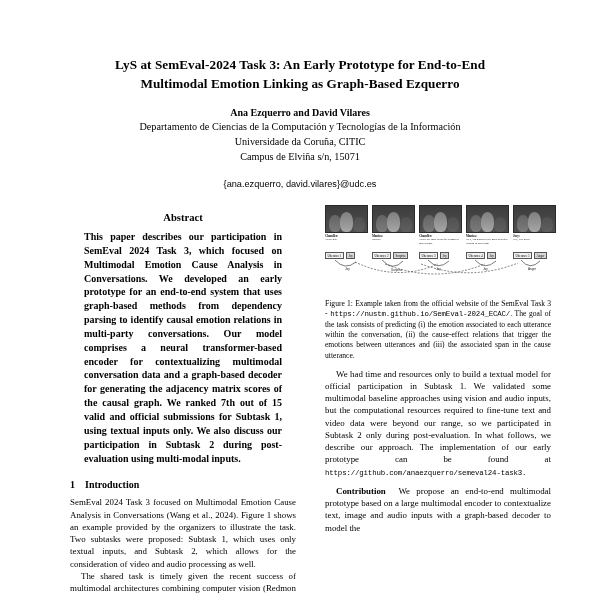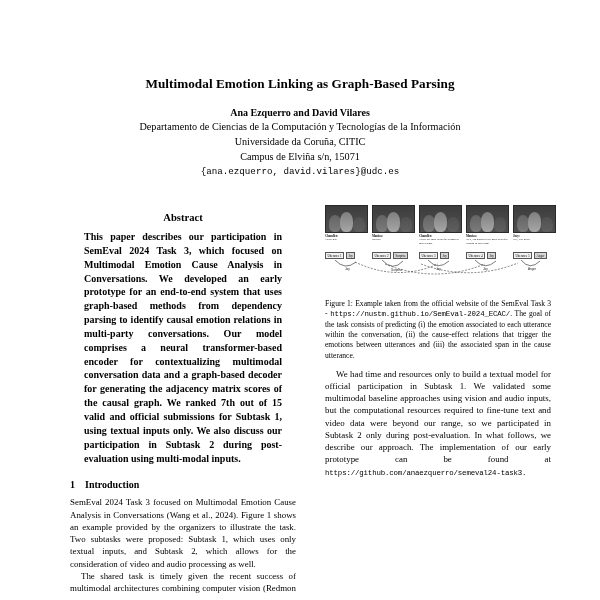--- a/index.html
+++ b/index.html
@@ -39,24 +39,24 @@
     margin-top: 13px;
     font-size: 10px;
     font-weight: bold;
     line-height: 1.35;
   }
   .affil-line {
     font-size: 10.2px;
     line-height: 1.45;
   }
   .email-line {
-    font-family: Liberation Mono, monospace;
+    font-family: Liberation Sans, sans-serif;
     font-size: 9.2px;
     line-height: 1.6;
-    margin-top: 1px;
+    margin-top: 13px;
   }
 
   
   .columns {
     position: absolute;
     top: 205px;
     left: 0;
     width: 600px;
     height: 395px;
     display: flex;
@@ -241,22 +241,22 @@
     background: #ffffff;
   }
 </style>
 </head>
 <body>
 
 <div class="page">
 
   <div class="title-block">
     <h1 class="paper-title">
-      <br>
-      <span>Multimodal Emotion Linking as Graph-Based Parsing</span>
+      <span>LyS at SemEval-2024 Task 3: An Early Prototype for End-to-End</span><br>
+      <span>Multimodal Emotion Linking as Graph-Based Ezquerro</span>
     </h1>
     <div class="authors">Ana Ezquerro and David Vilares</div>
     <div class="affil-line">Departamento de Ciencias de la Computación y Tecnologías de la Información</div>
     <div class="affil-line">Universidade da Coruña, CITIC</div>
     <div class="affil-line">Campus de Elviña s/n, 15071</div>
     <div class="email-line">{ana.ezquerro, david.vilares}@udc.es</div>
   </div>
 
   <div class="columns">
 
@@ -390,17 +390,20 @@
         <div class="figure-caption">
           <span>Figure 1: Example taken from the official website of the SemEval Task 3 - </span><span class="mono">https://nustm.github.io/SemEval-2024_ECAC/</span><span>. The goal of the task consists of predicting (i) the emotion associated to each utterance within the conversation, (ii) the cause-effect relations that trigger the emotions between utterances and (iii) the associated span in the cause utterance.</span>
         </div>
       </div>
 
       <p class="body-text" style="text-indent:11px">
         <span>We had time and resources only to build a textual model for official participation in Subtask 1. We validated some multimodal baseline approaches using vision and audio inputs, but the computational resources required to fine-tune text and video data were beyond our range, so we participated in Subtask 2 only during post-evaluation. In what follows, we describe our approach. The implementation of our early prototype can be found at</span>
         <span class="mono">https://github.com/anaezquerro/semeval24-task3.</span>
       </p>
 
+      <p class="body-text" style="margin-top:7px">
+        <span class="para-lead">Contribution</span>&nbsp;&nbsp;<span>We propose an end-to-end multimodal prototype based on a large multimodal encoder to contextualize text, image and audio inputs with a graph-based decoder to model the</span>
+      </p>
     </div>
   </div>
 
   <div class="clip-fade"></div>
 </div>
 
 </body></html>

